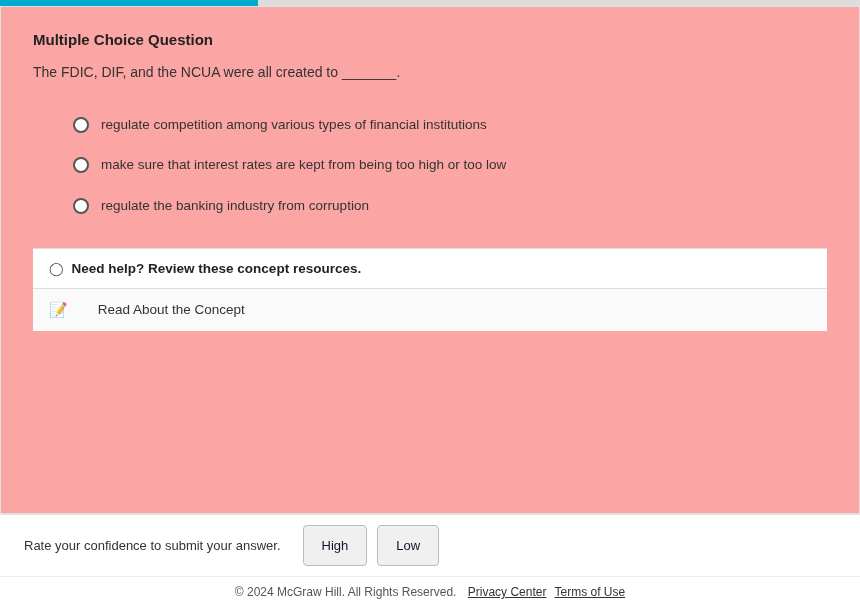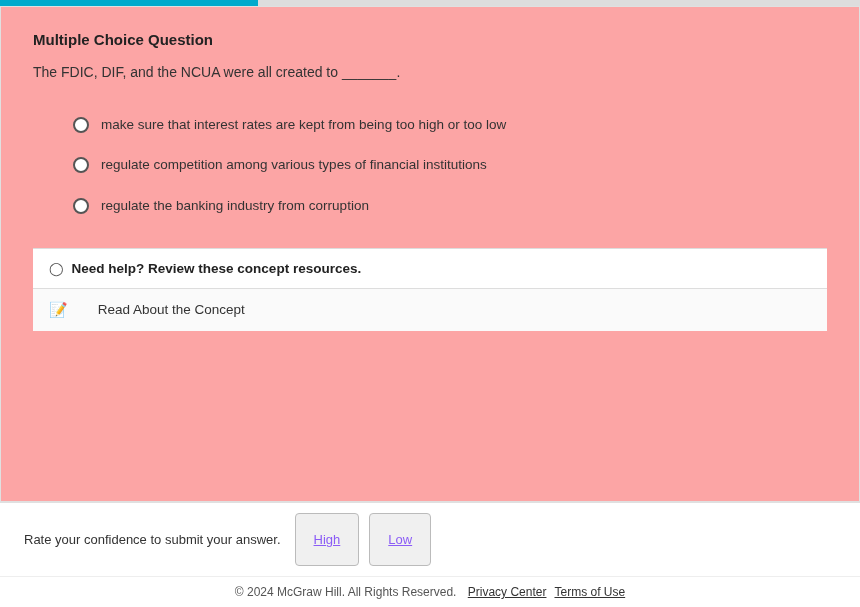--- a/index.html
+++ b/index.html
@@ -92,31 +92,30 @@
       background: #fff;
       border-top: 1px solid #e0e0e0;
       padding: 10px 24px;
       display: flex;
       align-items: center;
       gap: 10px;
     }
     .rate-label {
       font-size: 13px;
       color: #333;
-      margin-right: 4px;
+      margin-right: 12px;
     }
     .confidence-btn {
-      padding: 18px 18px;
+      padding: 12px 18px;
       border: 1px solid #bbb;
       background: #f0f0f0;
       border-radius: 4px;
       font-size: 13px;
-      color: #8b5cf6;
+      color: #0f172a;
       cursor: pointer;
-      text-decoration: underline;
     }
     .copyright-bar {
       background: #fff;
       text-align: center;
       padding: 8px;
       font-size: 12px;
       color: #555;
       border-top: 1px solid #eee;
     }
     .copyright-bar a {
@@ -134,25 +133,25 @@
 
 <div class="top-bar"></div>
 
 <div class="main-content">
   <div class="question-type">Multiple Choice Question</div>
   <div class="question-text">The FDIC, DIF, and the NCUA were all created to _______.</div>
 
   <ul class="options-list">
   <li class="option-item">
         <span class="radio-circle"></span>
-        <span>make sure that interest rates are kept from being too high or too low</span>
+        <span>regulate competition among various types of financial institutions</span>
       </li>
       <li class="option-item">
         <span class="radio-circle"></span>
-        <span>regulate competition among various types of financial institutions</span>
+        <span>make sure that interest rates are kept from being too high or too low</span>
       </li>
       <li class="option-item">
         <span class="radio-circle"></span>
         <span>regulate the banking industry from corruption</span>
       </li>
     </ul>
 
   <div class="help-section">
     <span class="help-chevron">◯</span>
     <span class="help-text">Need help? Review these concept resources.</span>

